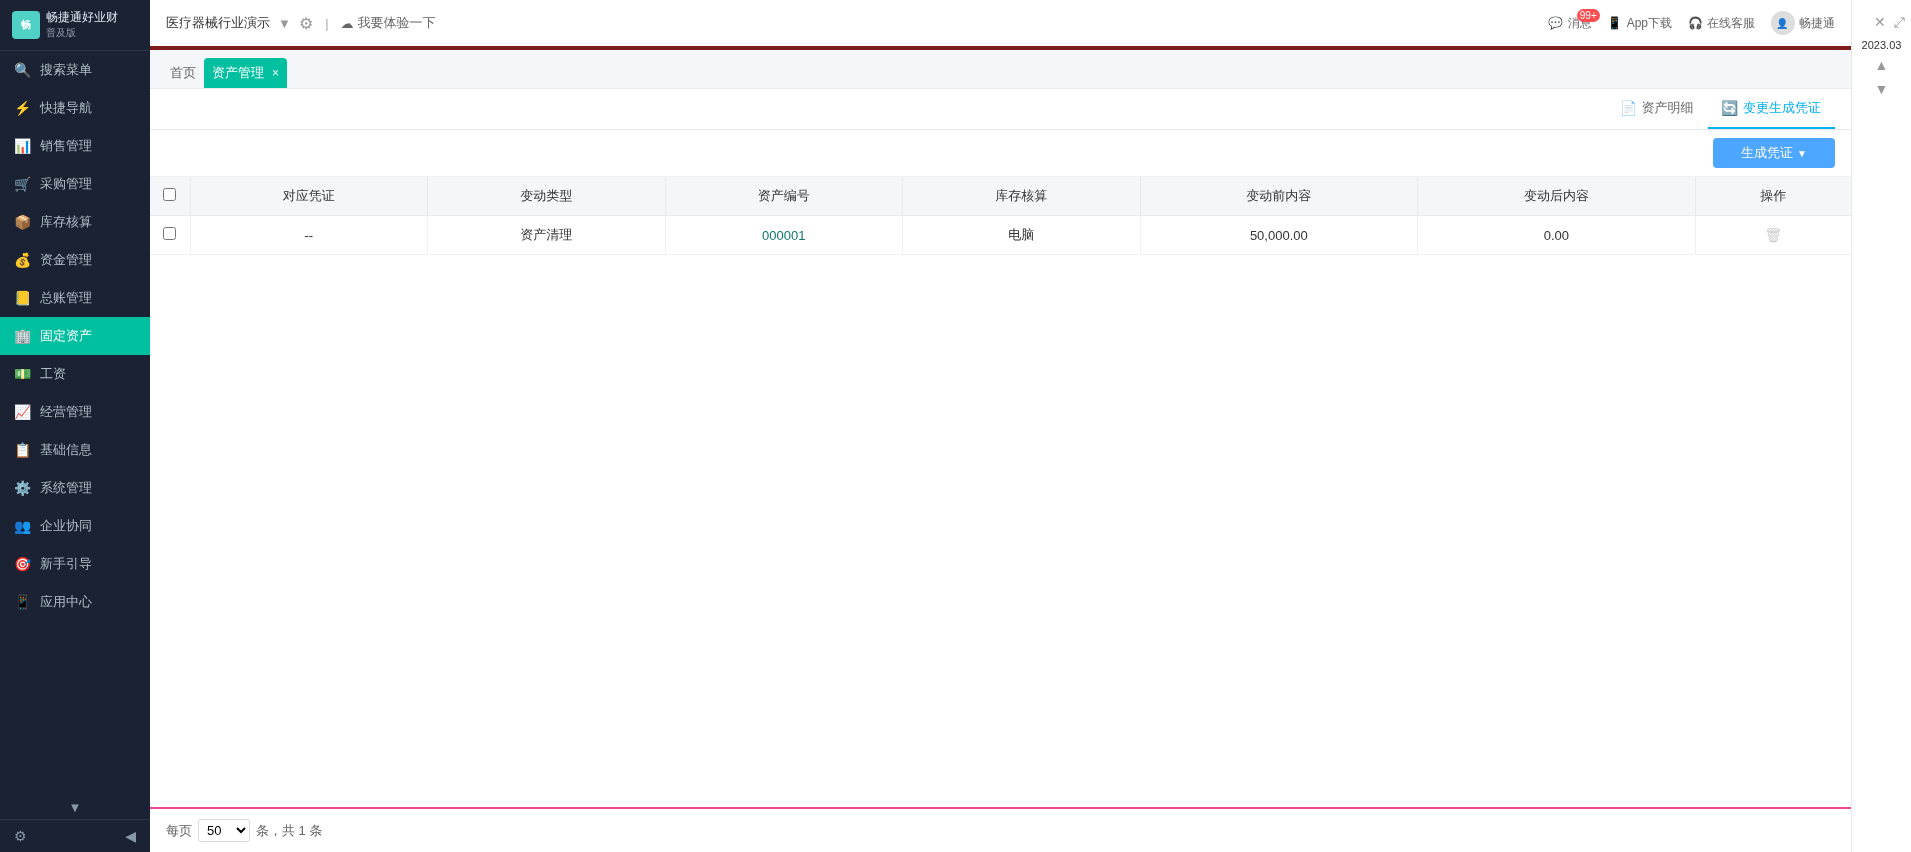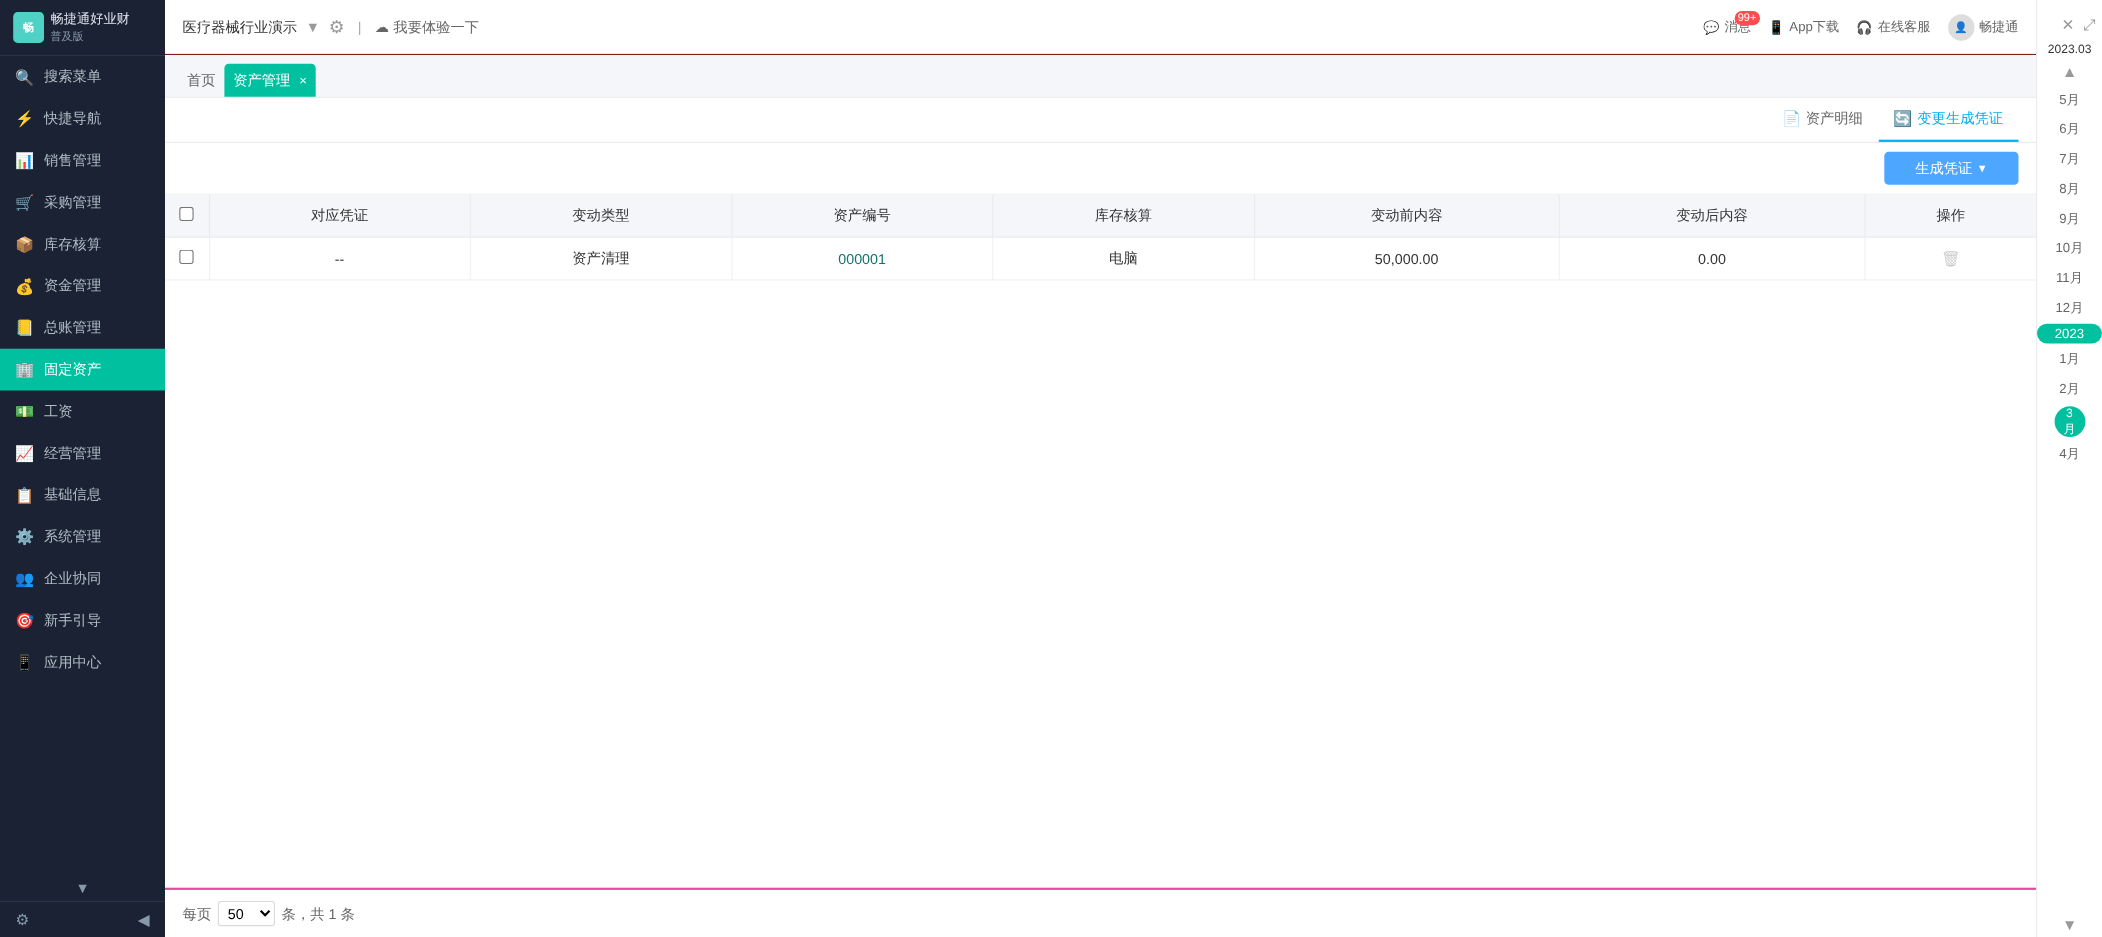--- a/index.html
+++ b/index.html
@@ -59,21 +59,21 @@
       display: flex; align-items: center; justify-content: space-between;
     }
     .sidebar-footer-icon { color: #8899aa; cursor: pointer; font-size: 14px; }
 
     
     .main { flex: 1; display: flex; flex-direction: column; overflow: hidden; }
 
     
     .top-header {
       background: white;
-      border-bottom: 1px solid #7f1d1d;
+      border-bottom: 4px solid #7f1d1d;
       padding: 16px 16px;
       height: 50px;
       display: flex; align-items: center; justify-content: space-between;
       flex-shrink: 0;
     }
     .header-left { display: flex; align-items: center; gap: 8px; }
     .header-company { font-size: 13px; color: #333; }
     .header-dropdown { color: #999; cursor: pointer; }
     .header-settings { color: #999; cursor: pointer; font-size: 16px; }
     .header-experience { display: flex; align-items: center; gap: 4px; color: #666; font-size: 13px; cursor: pointer; }
@@ -438,29 +438,14 @@
   </div>
 </div>
 
 <div class="right-panel">
   <div class="right-panel-header">
     <span class="right-panel-ctrl">✕</span>
     <span class="right-panel-ctrl">⤢</span>
   </div>
   <div style="font-size:11px; color:#333; padding: 2px 4px; text-align:left;">2023.03</div>
   <div class="timeline-nav">▲</div>
-  <div class="timeline" id="timeline-container">
-      <div class="timeline-month">5月</div>
-      <div class="timeline-month">6月</div>
-      <div class="timeline-month">7月</div>
-      <div class="timeline-month">8月</div>
-      <div class="timeline-month">9月</div>
-      <div class="timeline-month">10月</div>
-      <div class="timeline-month">11月</div>
-      <div class="timeline-month">12月</div>
-      <div class="timeline-month year-active">2023</div>
-      <div class="timeline-month">1月</div>
-      <div class="timeline-month">2月</div>
-      <div class="timeline-month active">3月</div>
-      <div class="timeline-month">4月</div>
-    </div>
   <div class="timeline-nav">▼</div>
 </div>
 
 </body></html>

